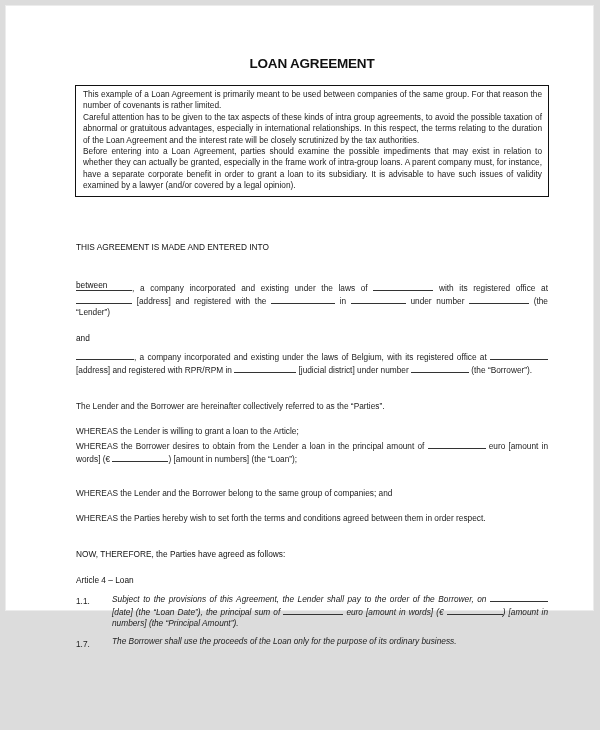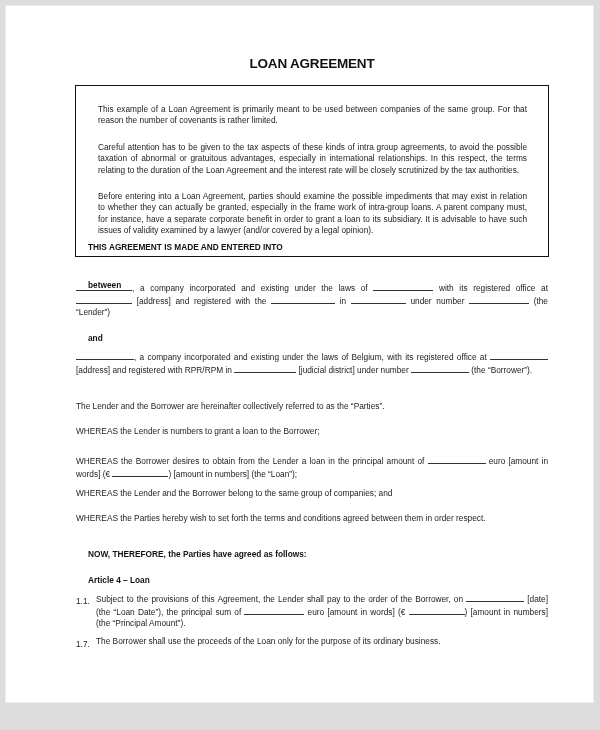--- a/index.html
+++ b/index.html
@@ -3,41 +3,41 @@
 <meta charset="utf-8">
 <style>
   html, body { margin: 0; padding: 0; }
   body {
     width: 600px; height: 730px; overflow: hidden;
     background: #dcdcdc;
     font-family: "Liberation Sans", sans-serif;
     color: #1a1a1a;
   }
   .page {
-    position: absolute; left: 5px; top: 5px; width: 589px; height: 698px;
+    position: absolute; left: 5px; top: 5px; width: 589px; height: 606px;
     background: #ffffff; border: 1px solid #ececec; box-sizing: border-box;
   }
   .content { position: absolute; left: 70px; top: 0; width: 472px; }
   .title {
     position: absolute; top: 50px; left: 0; width: 472px; text-align: center;
     font-weight: bold; font-size: 13.5px; letter-spacing: -0.2px; color: #111;
   }
   .notice {
     position: absolute; top: 79px; left: -1px; width: 474px;
     border: 1.6px solid #111; box-sizing: border-box;
     padding: 3px 6px 4px 7px; font-size: 8.3px; line-height: 11.4px; color: #222;
   }
-  .notice p { margin: 15px; text-align: justify; text-align-last: left; }
+  .notice p { margin: 0; text-align: justify; text-align-last: left; }
   .txt { font-size: 8.3px; line-height: 11.6px; color: #222; text-align: justify; }
   .blk { position: absolute; left: 0; width: 472px; margin: 0; }
-  .bold { font-weight: bold; color: #111; margin-left: 12px; }
+  .bold { font-weight: normal; color: #111; }
   .blank { display: inline-block; border-bottom: 1px solid #333; height: 8px; vertical-align: baseline; }
   .art { position: absolute; left: 0; width: 472px; font-size: 8.3px; line-height: 11.6px; color: #222; }
   .art .num { position: absolute; left: 0; top: 3px; }
-  .art .body { margin-left: 20px; text-align: justify; }
+  .art .body { margin-left: 36px; text-align: justify; font-style: italic; }
 </style>
 </head>
 <body>
 
 <div class="page">
   <div class="content">
 
     <div class="title">LOAN AGREEMENT</div>
 
     <div class="notice">
@@ -49,23 +49,23 @@
     <p class="blk txt bold" style="top:236px">THIS AGREEMENT IS MADE AND ENTERED INTO</p>
     <p class="blk txt bold" style="top:274px">between</p>
 
     <p class="blk txt" style="top:276px"><span class="blank" style="width:56px"></span><span>, a company incorporated and existing under the laws of </span><span class="blank" style="width:60px"></span><span> with its registered office at </span><span class="blank" style="width:56px"></span><span> [address] and registered with the </span><span class="blank" style="width:64px"></span><span> in </span><span class="blank" style="width:55px"></span><span> under number </span><span class="blank" style="width:60px"></span><span> (the “Lender”)</span></p>
 
     <p class="blk txt bold" style="top:327px">and</p>
 
     <p class="blk txt" style="top:345px"><span class="blank" style="width:58px"></span><span>, a company incorporated and existing under the laws of Belgium, with its registered office at </span><span class="blank" style="width:58px"></span><span> [address] and registered with RPR/RPM in </span><span class="blank" style="width:62px"></span><span> [judicial district] under number </span><span class="blank" style="width:58px"></span><span> (the “Borrower”).</span></p>
 
     <p class="blk txt" style="top:395px">The Lender and the Borrower are hereinafter collectively referred to as the “Parties”.</p>
-    <p class="blk txt" style="top:420px">WHEREAS the Lender is numbers to grant a loan to the Borrower;</p>
+    <p class="blk txt" style="top:420px">WHEREAS the Lender is willing to grant a loan to the Article;</p>
 
-    <p class="blk txt" style="top:449px"><span>WHEREAS the Borrower desires to obtain from the Lender a loan in the principal amount of </span><span class="blank" style="width:58px"></span><span> euro [amount in words] (€ </span><span class="blank" style="width:56px"></span><span>) [amount in numbers] (the “Loan”);</span></p>
+    <p class="blk txt" style="top:434px"><span>WHEREAS the Borrower desires to obtain from the Lender a loan in the principal amount of </span><span class="blank" style="width:58px"></span><span> euro [amount in words] (€ </span><span class="blank" style="width:56px"></span><span>) [amount in numbers] (the “Loan”);</span></p>
 
     <p class="blk txt" style="top:482px">WHEREAS the Lender and the Borrower belong to the same group of companies; and</p>
     <p class="blk txt" style="top:507px">WHEREAS the Parties hereby wish to set forth the terms and conditions agreed between them in order respect.</p>
 
     <p class="blk txt bold" style="top:543px">NOW, THEREFORE, the Parties have agreed as follows:</p>
     <p class="blk txt bold" style="top:569px">Article 4 – Loan</p>
 
     <div class="art" style="top:587px">
       <span class="num">1.1.</span>
       <div class="body"><span>Subject to the provisions of this Agreement, the Lender shall pay to the order of the Borrower, on </span><span class="blank" style="width:58px"></span><span> [date] (the “Loan Date”), the principal sum of </span><span class="blank" style="width:60px"></span><span> euro [amount in words] (€ </span><span class="blank" style="width:56px"></span><span>) [amount in numbers] (the “Principal Amount”).</span></div>

